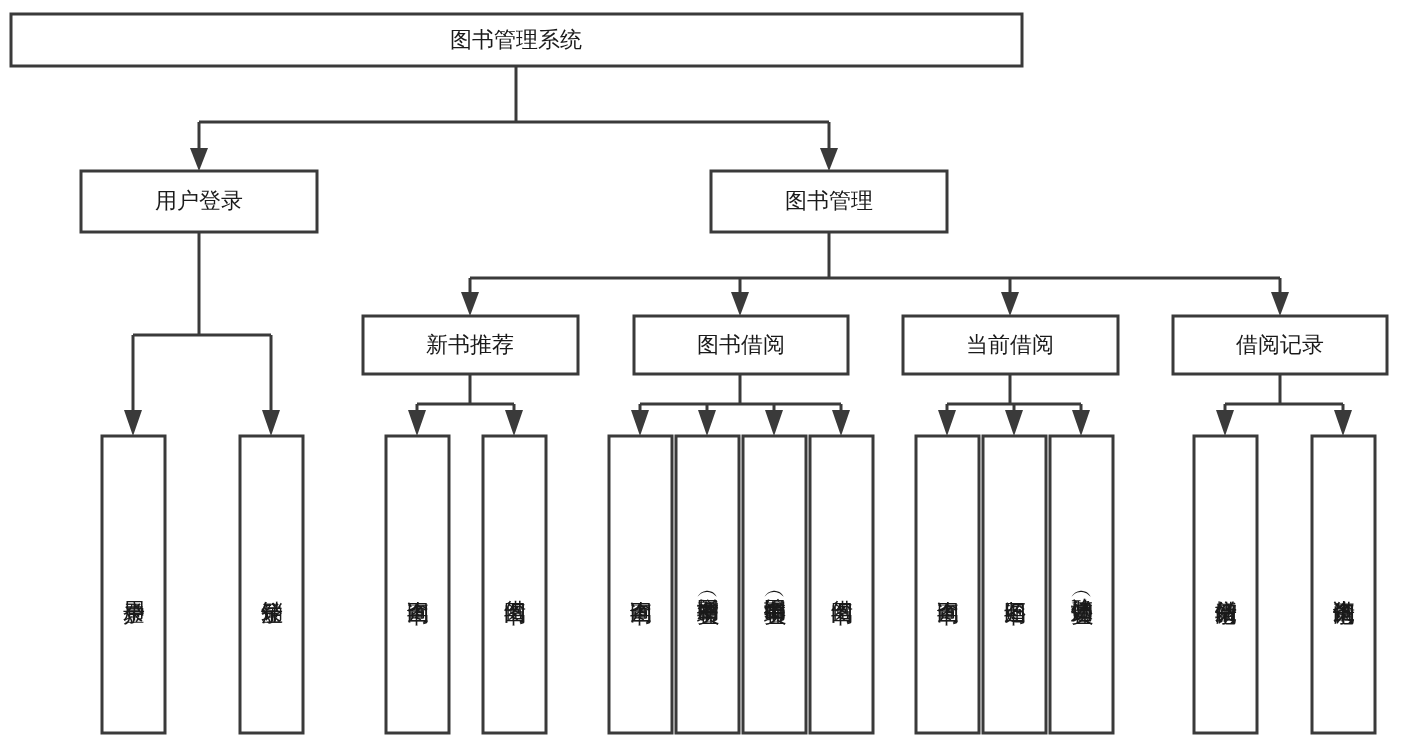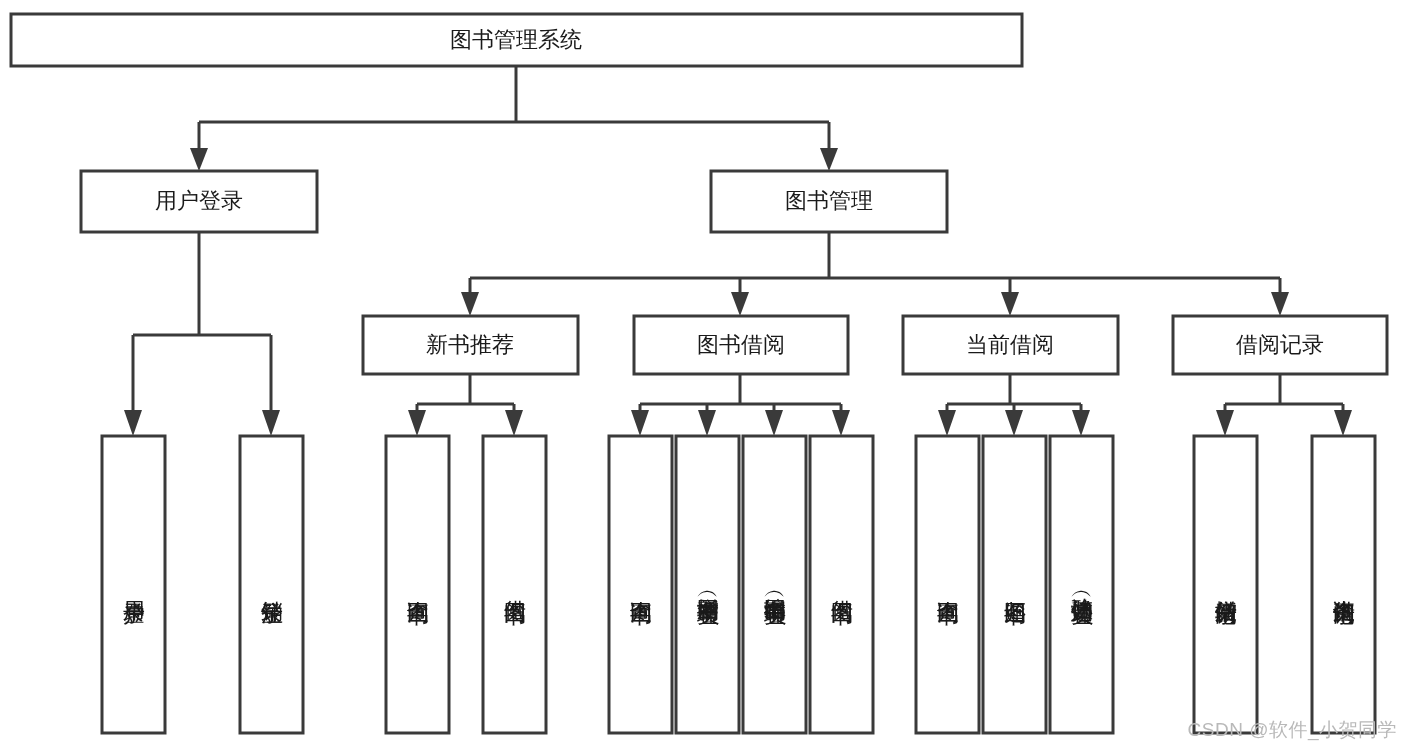--- a/index.html
+++ b/index.html
@@ -214,14 +214,13 @@
   <div class="node-label-v" style="left:743px; top:436px; width:63px; height:297px;">编辑图书（管理员）</div>
   <div class="node-label-v" style="left:810px; top:436px; width:63px; height:297px;">借阅图书</div>
 
   <div class="node-label-v" style="left:916px; top:436px; width:63px; height:297px;">查询图书</div>
   <div class="node-label-v" style="left:983px; top:436px; width:63px; height:297px;">归还图书</div>
   <div class="node-label-v" style="left:1050px; top:436px; width:63px; height:297px;">确认归还（管理员）</div>
 
   <div class="node-label-v" style="left:1194px; top:436px; width:63px; height:297px;">新增借阅记录</div>
   <div class="node-label-v" style="left:1312px; top:436px; width:63px; height:297px;">查询借阅记录</div>
 
-  <div class="watermark">CSDN @软件_小贺同学</div>
 </div>
 
 </body></html>

